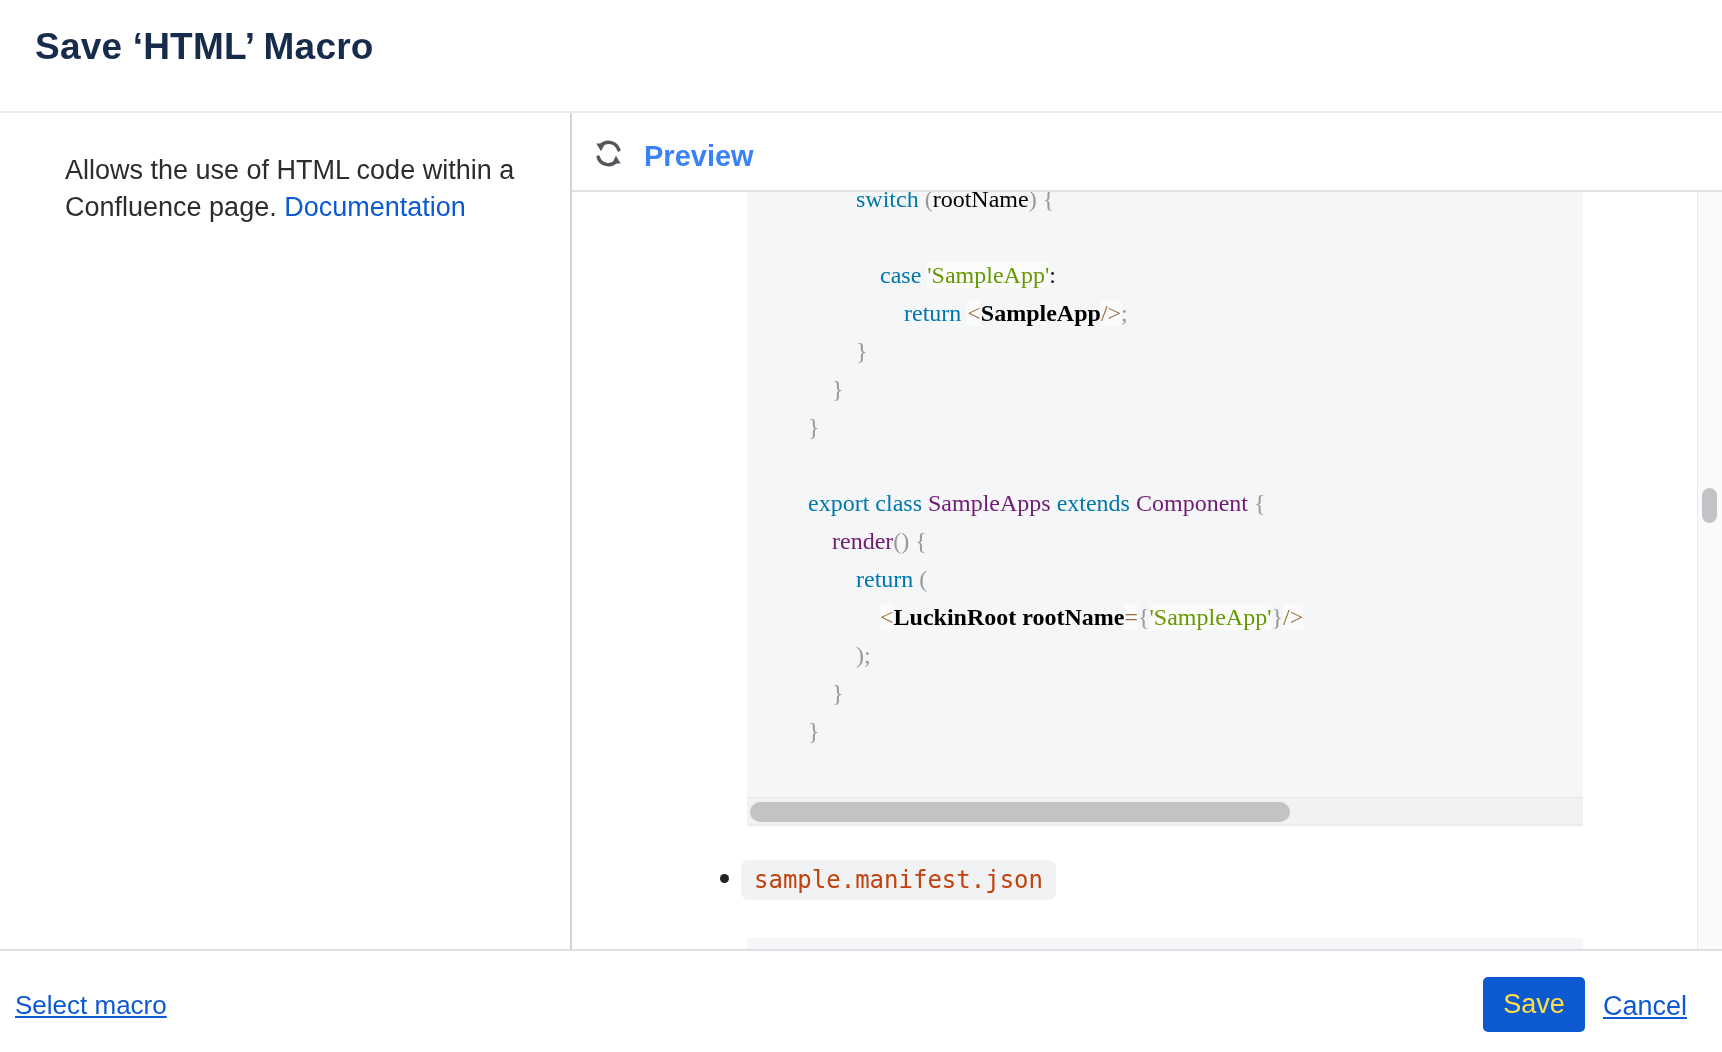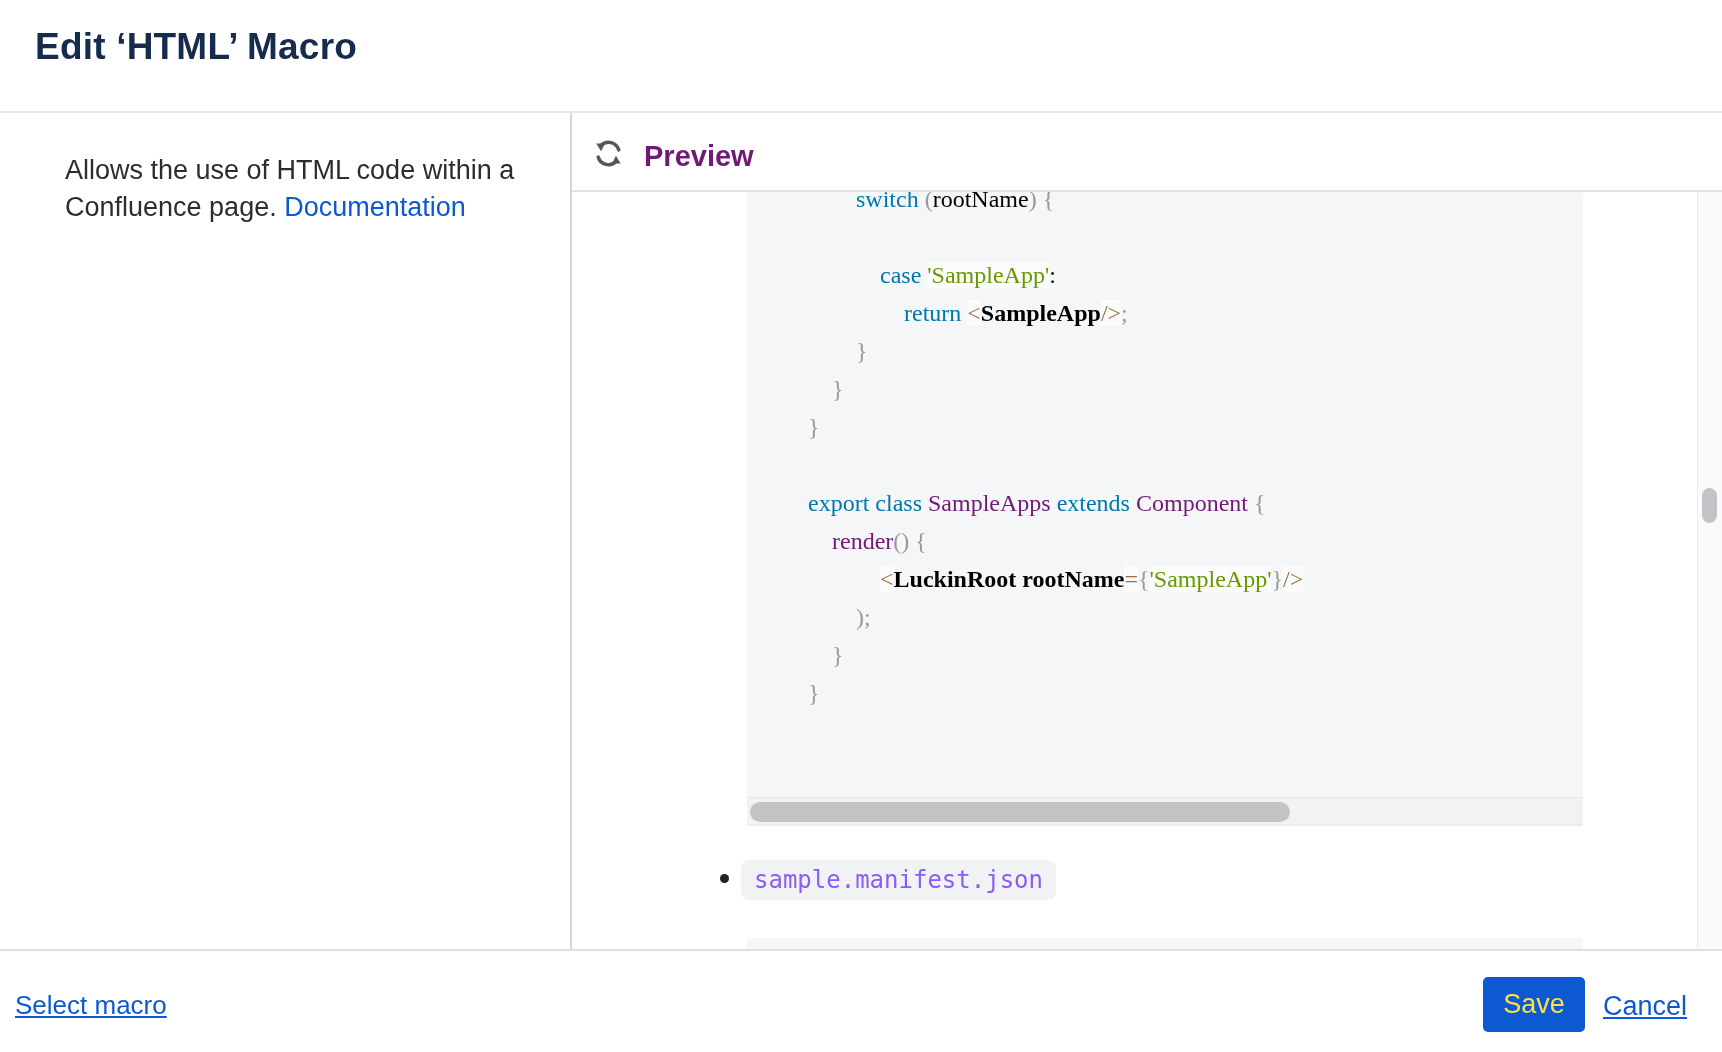--- a/index.html
+++ b/index.html
@@ -14,21 +14,21 @@
   
   #macro-desc { left:33px; top:152px; width:465px; font-size:27px; line-height:37px; color:#2D2D2D;margin-left:32px; }
   #doc-link { color:#0C59D2; cursor:pointer; text-decoration:none; }
 
   
   #panel-divider { left:570px; top:113px; width:2px; height:837px; background:#D3D5DA; }
 
   
   #preview-header { left:572px; top:113px; width:1150px; height:77px; background:#fff; }
   #refresh-icon { left:592px; top:137px; width:33px; height:33px; }
-  #preview-label { left:644px; top:140px; font-size:29px; font-weight:700; color:#701a75; }
+  #preview-label { left:644px; top:140px; font-size:29px; font-weight:700; color:#3b82f6; }
   #preview-header-border { left:572px; top:190px; width:1150px; height:2px; background:#E1E2E5; }
 
   
   #code-block { left:747px; top:192px; width:836px; height:635px; background:#F5F6F8;
                 border-radius:3px; overflow:hidden; }
   .code-inner { margin-top:-12px; padding-left:61px; }
   .cl { height:38px; line-height:38px; font-family:Liberation Serif, serif;
         font-size:24px; white-space:pre; color:#000; }
   .tk-k { color:#0077AA; }
   .tk-s { color:#669900; background:rgba(255,255,255,.55); }
@@ -41,21 +41,21 @@
   
   #h-scroll-track { left:0; top:605px; width:836px; height:28px; background:#F2F2F2;
                     border-top:1px solid #E7E7E7; border-bottom:1px solid #E7E7E7; }
   #h-scroll-thumb { left:3px; top:610px; width:540px; height:20px; border-radius:10px; background:#C3C3C5; }
 
   
   #bullet-row { left:720px; top:856px; display:flex; align-items:flex-start; }
   #bullet-dot { width:9px; height:9px; border-radius:50%; background:#222; margin-top:18px; }
   #bullet-text { margin-left:18px; font-size:32px; line-height:46px; color:#1F1F1F; }
   #inline-code-chip { margin-left:12px; margin-top:4px; height:40px; line-height:40px; padding:0 13px;
-        background:#F1F2F4; border-radius:8px; color:#8b5cf6; font-size:24px;
+        background:#F1F2F4; border-radius:8px; color:#c2410c; font-size:24px;
         font-family:"DejaVu Sans Mono","Liberation Mono",monospace; white-space:nowrap; }
 
   
   #code-block-2 { left:747px; top:938px; width:836px; height:12px; background:#F5F6F8;
                   border-radius:3px 3px 0 0; }
 
   
   #v-scroll-track { left:1697px; top:192px; width:25px; height:758px; background:#FAFAFB;
                     border-left:1px solid #E9EAEC; }
   #v-scroll-thumb { left:1702px; top:488px; width:15px; height:35px; border-radius:8px; background:#C2C3C7; }
@@ -64,21 +64,21 @@
   #footer-divider { left:0; top:949px; width:1722px; height:2px; background:#DDDFE3; }
   #select-macro-link { left:15px; top:990px; font-size:26px; color:#0C59D2; cursor:pointer; }
   #save-button { left:1483px; top:977px; width:102px; height:55px; background:#0C59D2; border:none;
                  border-radius:5px; color:#fde047; font-size:27px; font-family:"Liberation Sans",sans-serif;
                  cursor:pointer; }
   #cancel-link { left:1603px; top:991px; font-size:27px; color:#0C59D2; cursor:pointer; }
 </style>
 </head>
 <body>
 
-<div class="abs" id="dialog-title">Edit ‘HTML’ Macro</div>
+<div class="abs" id="dialog-title">Save ‘HTML’ Macro</div>
 <div class="abs" id="title-divider"></div>
 
 <div class="abs" id="macro-desc">
   <span>Allows the use of HTML code within a Confluence page.</span>
   <a href="#" id="doc-link">Documentation</a>
 </div>
 
 <div class="abs" id="panel-divider"></div>
 
 <div class="abs" id="preview-header"></div>
@@ -98,20 +98,21 @@
       <div class="cl"><span class="tk-n">        </span><span class="tk-k">switch</span><span class="tk-n"> </span><span class="tk-p">(</span><span class="tk-n">rootName</span><span class="tk-p">)</span><span class="tk-n"> </span><span class="tk-p">{</span></div>
       <div class="cl"></div>
       <div class="cl"><span class="tk-n">            </span><span class="tk-k">case</span><span class="tk-n"> </span><span class="tk-s">'SampleApp'</span><span class="tk-n">:</span></div>
       <div class="cl"><span class="tk-n">                </span><span class="tk-k">return</span><span class="tk-n"> </span><span class="tk-o">&lt;</span><span class="tk-t">SampleApp</span><span class="tk-o">/&gt;</span><span class="tk-p">;</span></div>
       <div class="cl"><span class="tk-n">        </span><span class="tk-p">}</span></div>
       <div class="cl"><span class="tk-n">    </span><span class="tk-p">}</span></div>
       <div class="cl"><span class="tk-p">}</span></div>
       <div class="cl"></div>
       <div class="cl"><span class="tk-k">export</span><span class="tk-n"> </span><span class="tk-k">class</span><span class="tk-n"> </span><span class="tk-c">SampleApps</span><span class="tk-n"> </span><span class="tk-k">extends</span><span class="tk-n"> </span><span class="tk-c">Component</span><span class="tk-n"> </span><span class="tk-p">{</span></div>
       <div class="cl"><span class="tk-n">    </span><span class="tk-c">render</span><span class="tk-p">()</span><span class="tk-n"> </span><span class="tk-p">{</span></div>
+      <div class="cl"><span class="tk-n">        </span><span class="tk-k">return</span><span class="tk-n"> </span><span class="tk-p">(</span></div>
       <div class="cl"><span class="tk-n">            </span><span class="tk-o">&lt;</span><span class="tk-t">LuckinRoot</span><span class="tk-n"> </span><span class="tk-t">rootName</span><span class="tk-o">=</span><span class="tk-p">{</span><span class="tk-s">'SampleApp'</span><span class="tk-p">}</span><span class="tk-o">/&gt;</span></div>
       <div class="cl"><span class="tk-n">        </span><span class="tk-p">);</span></div>
       <div class="cl"><span class="tk-n">    </span><span class="tk-p">}</span></div>
       <div class="cl"><span class="tk-p">}</span></div>
     </div>
   <div class="abs" id="h-scroll-track">
   </div>
   <div class="abs" id="h-scroll-thumb"></div>
 </div>
 

